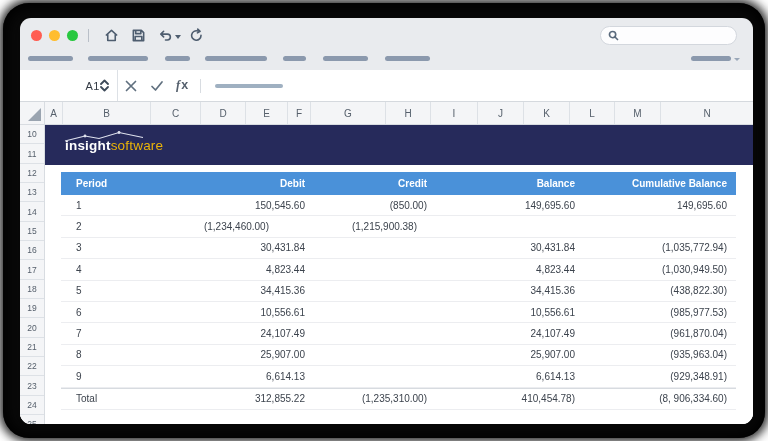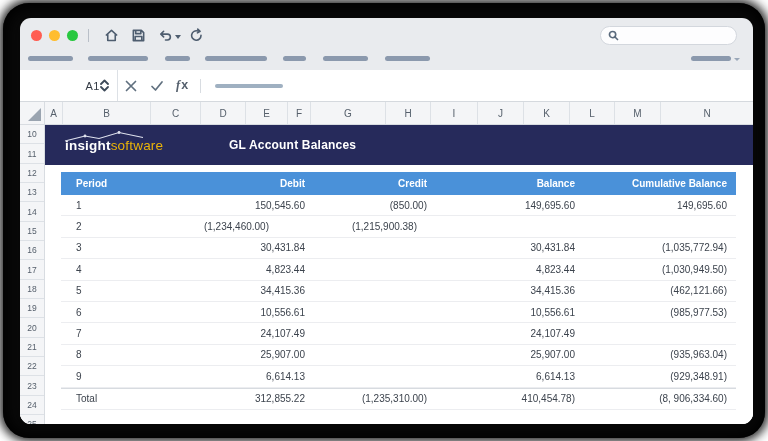--- a/index.html
+++ b/index.html
@@ -195,21 +195,20 @@
           <div class="banner">
             <span class="logo">
               <svg class="logo-chart" viewBox="0 0 82 12">
                 <path d="M2 10 L22 5 L36 7.5 L56 1.5 L80 6.5" fill="none" stroke="#dfe2ee" stroke-width="1.1"></path>
                 <circle cx="22" cy="5" r="1.4" fill="#dfe2ee"></circle>
                 <circle cx="56" cy="1.5" r="1.4" fill="#dfe2ee"></circle>
               </svg>
               <span class="logo-bold">insight</span>
                 <span class="logo-light">software</span>
             </span>
-            <span class="report-title">GL Account Balances</span>
           </div>
 
           <div class="rtable" id="rtable">
               <div class="trow thead">
                 <span class="c0">Period</span>
                 <span class="c1">Debit</span>
                 <span class="c2">Credit</span>
                 <span class="c3">Balance</span>
                 <span class="c4">Cumulative Balance</span>
               </div>
@@ -237,34 +236,35 @@
                 <span class="c1">4,823.44</span>
                 <span class="c2"></span>
                 <span class="c3">4,823.44</span>
                 <span class="c4">(1,030,949.50)</span>
               </div>
               <div class="trow tdata">
                 <span class="c0">5</span>
                 <span class="c1">34,415.36</span>
                 <span class="c2"></span>
                 <span class="c3">34,415.36</span>
-                <span class="c4">(462,121.66)</span>
+                <span class="c4">(438,822.30)</span>
               </div>
               <div class="trow tdata">
                 <span class="c0">6</span>
                 <span class="c1">10,556.61</span>
                 <span class="c2"></span>
                 <span class="c3">10,556.61</span>
                 <span class="c4">(985,977.53)</span>
               </div>
               <div class="trow tdata">
                 <span class="c0">7</span>
                 <span class="c1">24,107.49</span>
                 <span class="c2"></span>
                 <span class="c3">24,107.49</span>
+                <span class="c4">(961,870.04)</span>
               </div>
               <div class="trow tdata">
                 <span class="c0">8</span>
                 <span class="c1">25,907.00</span>
                 <span class="c2"></span>
                 <span class="c3">25,907.00</span>
                 <span class="c4">(935,963.04)</span>
               </div>
               <div class="trow tdata">
                 <span class="c0">9</span>

